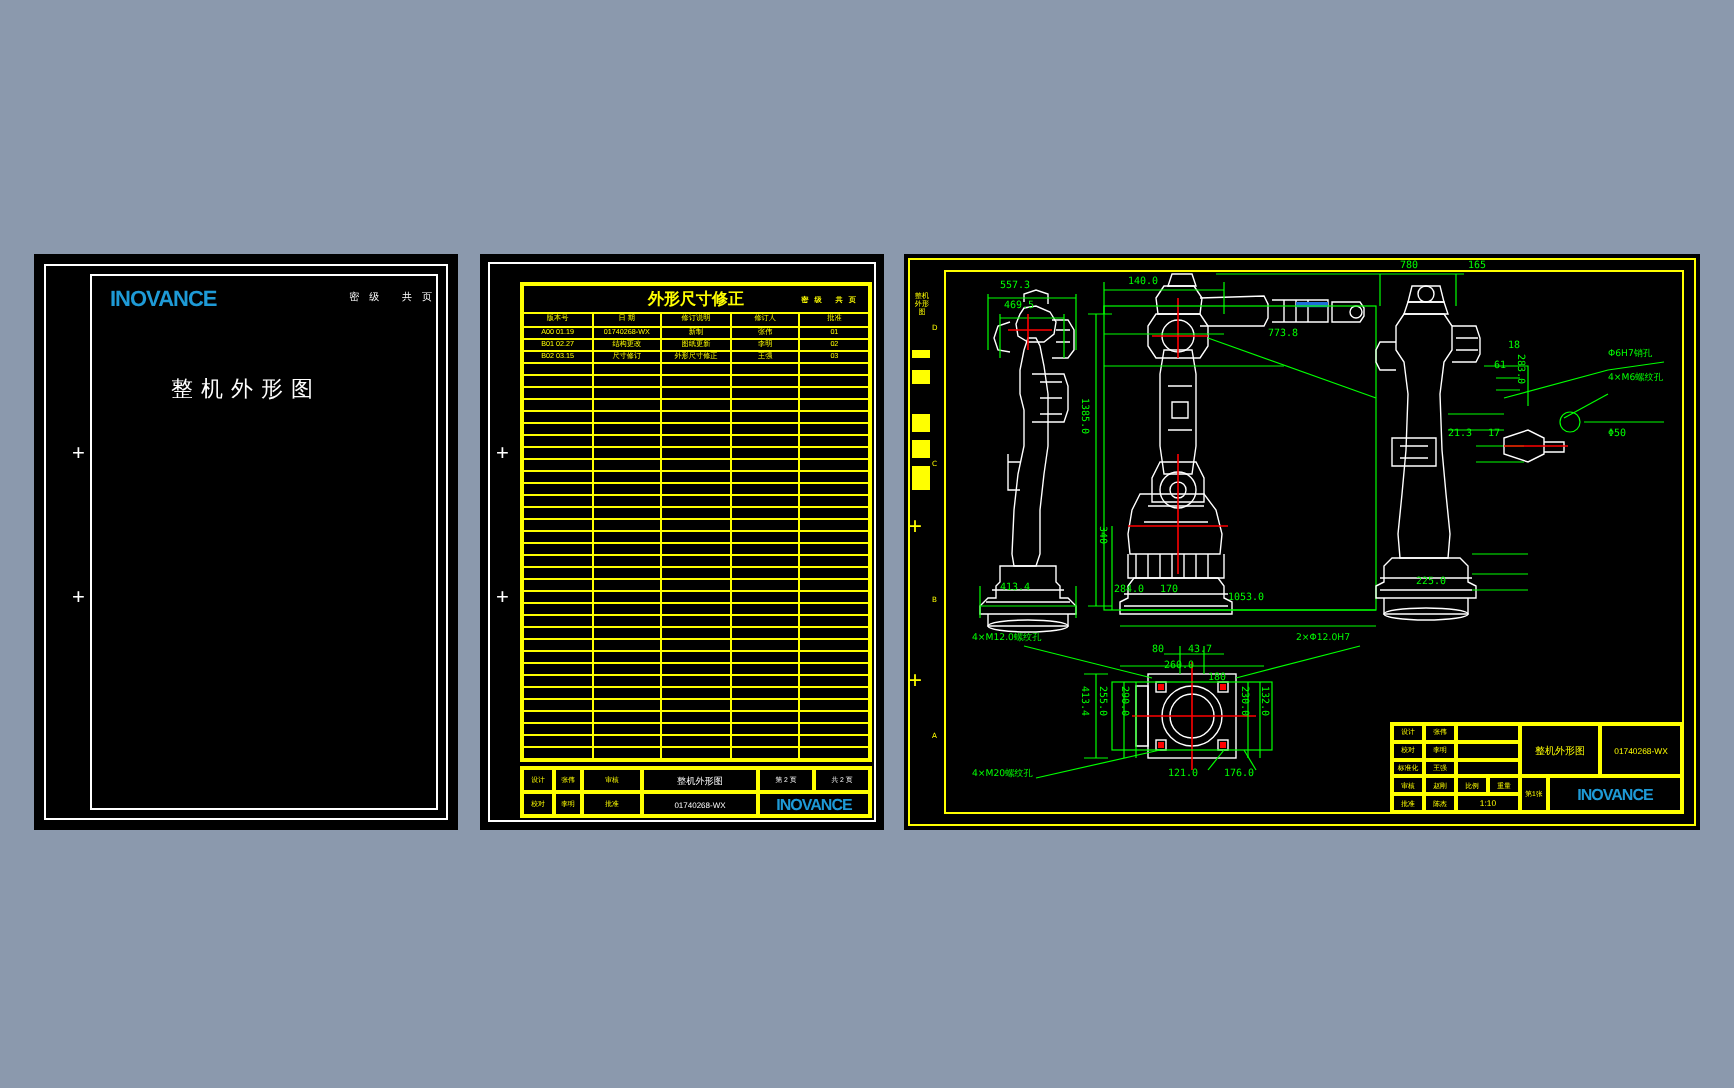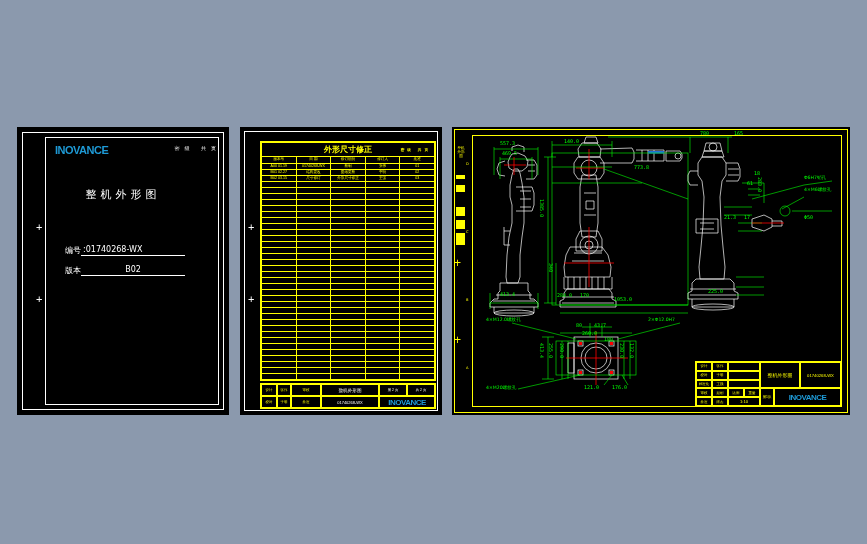--- a/index.html
+++ b/index.html
@@ -91,30 +91,20 @@
 
   <div class="sheet" id="sheet1">
     <div class="frame"></div>
     <div class="frame2"></div>
 
     <div class="logo" id="s1logo">INOVANCE</div>
     <div id="s1-topright">密级  共页</div>
 
     <div id="s1-title">整机外形图</div>
 
-    <div id="s1-fields">
-      <div class="row">
-        <span class="lab">编号</span>
-        <span class="val left">:01740268-WX</span>
-      </div>
-      <div class="row">
-        <span class="lab">版本</span>
-        <span class="val">B02</span>
-      </div>
-    </div>
   </div>
 
   <div class="regmark" style="left:36px;top:222px;">+</div>
   <div class="regmark" style="left:36px;top:294px;">+</div>
 
   <div class="sheet" id="sheet2">
     <div class="frame"></div>
 
     <div class="ytab" id="s2-table">
       <table class="tbl">

